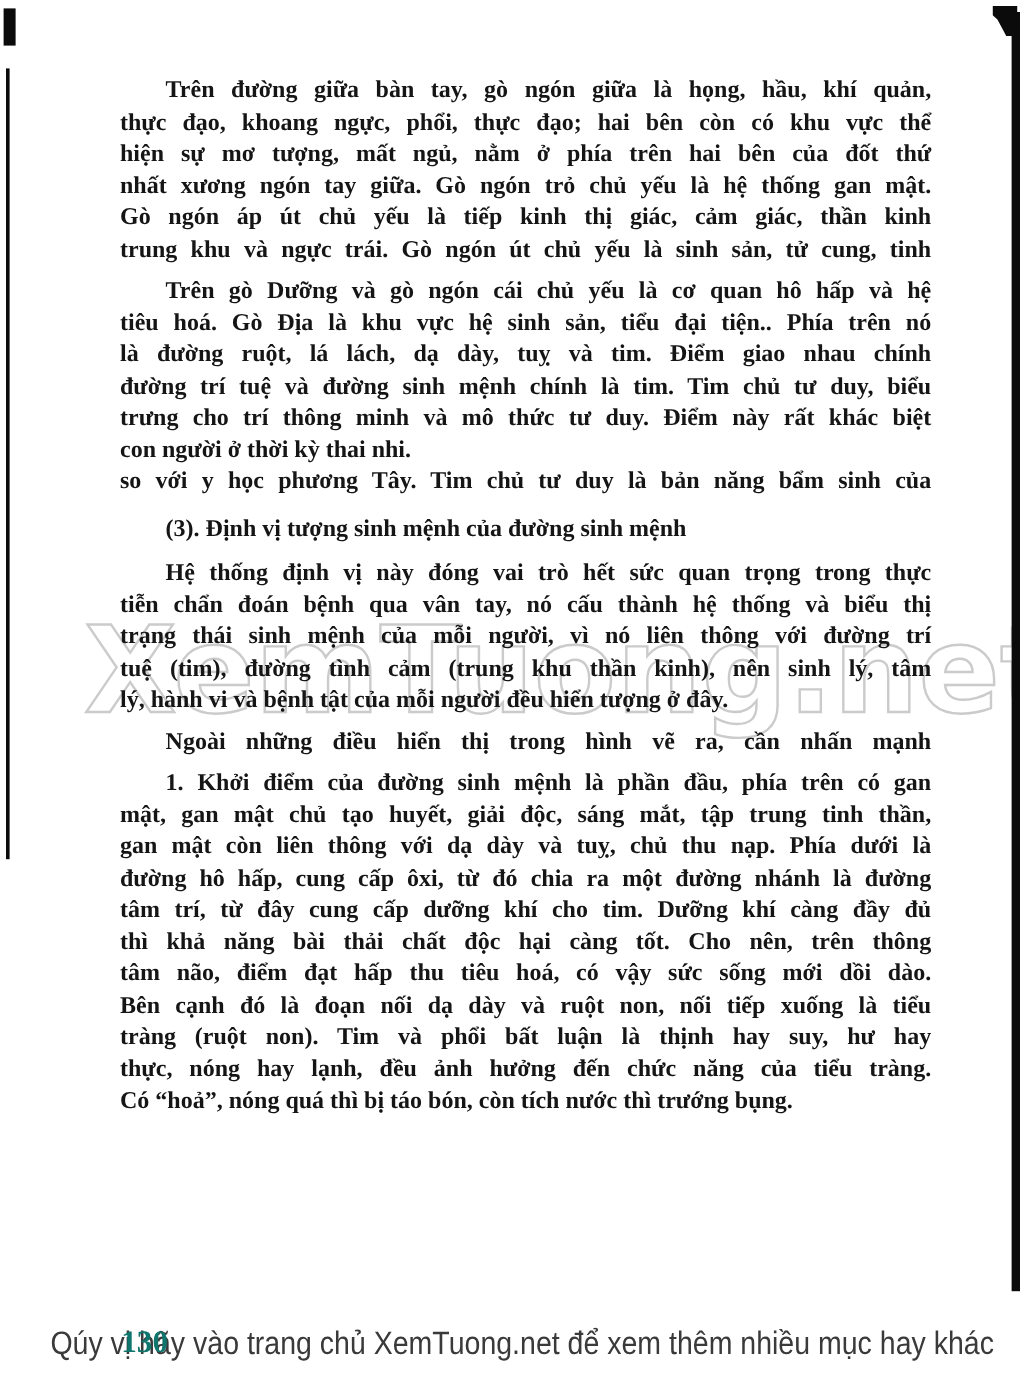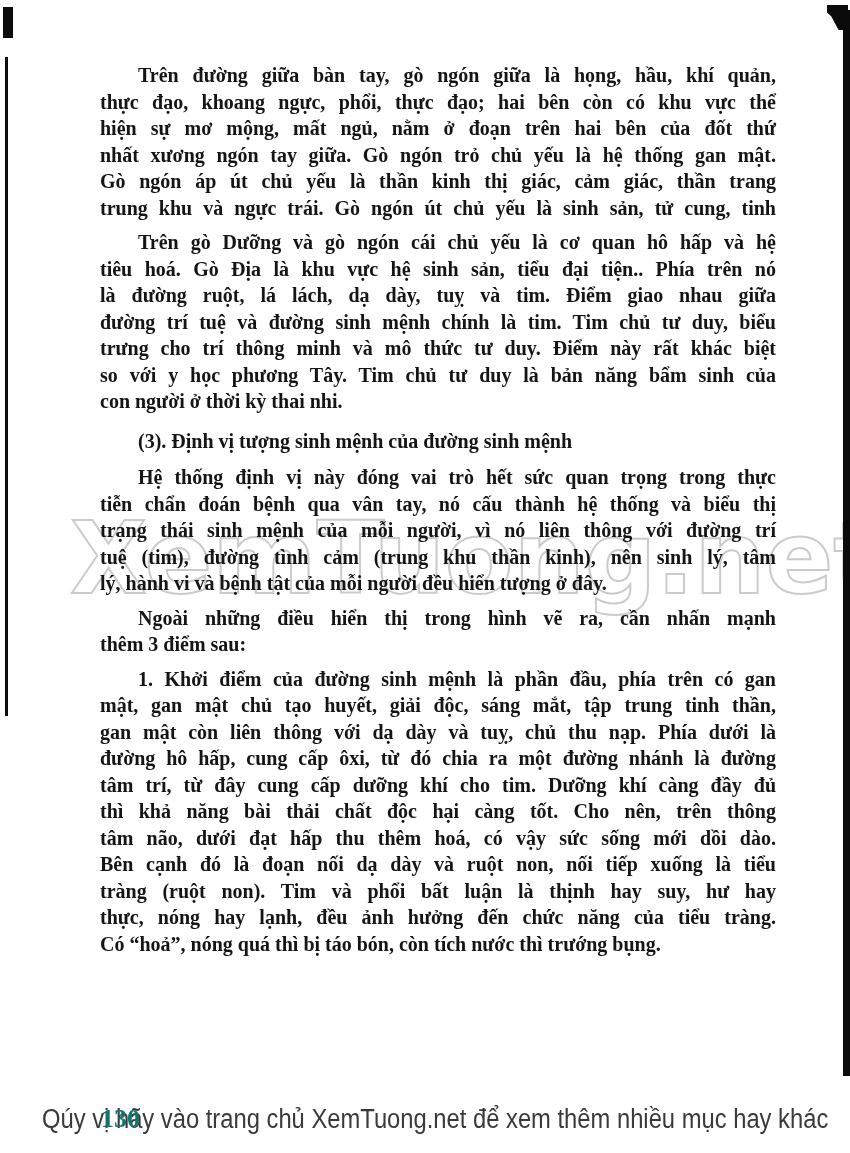--- a/index.html
+++ b/index.html
@@ -56,56 +56,55 @@
 </style>
 </head>
 <body>
 
 <div class="watermark">XemTuong.net</div>
 
 <div class="text-column">
     <div class="para">
       <div class="pline first">Trên đường giữa bàn tay, gò ngón giữa là họng, hầu, khí quản,</div>
       <div class="pline">thực đạo, khoang ngực, phổi, thực đạo; hai bên còn có khu vực thể</div>
-      <div class="pline">hiện sự mơ mộng, mất ngủ, nằm ở đoạn trên hai bên của đốt thứ</div>
+      <div class="pline">hiện sự mơ tượng, mất ngủ, nằm ở phía trên hai bên của đốt thứ</div>
       <div class="pline">nhất xương ngón tay giữa. Gò ngón trỏ chủ yếu là hệ thống gan mật.</div>
-      <div class="pline">Gò ngón áp út chủ yếu là thần kinh thị giác, cảm giác, thần trang</div>
+      <div class="pline">Gò ngón áp út chủ yếu là tiếp kinh thị giác, cảm giác, thần kinh</div>
       <div class="pline">trung khu và ngực trái. Gò ngón út chủ yếu là sinh sản, tử cung, tinh</div>
     </div>
     <div class="para">
       <div class="pline first">Trên gò Dưỡng và gò ngón cái chủ yếu là cơ quan hô hấp và hệ</div>
       <div class="pline">tiêu hoá. Gò Địa là khu vực hệ sinh sản, tiểu đại tiện.. Phía trên nó</div>
-      <div class="pline">là đường ruột, lá lách, dạ dày, tuỵ và tim. Điểm giao nhau giữa</div>
+      <div class="pline">là đường ruột, lá lách, dạ dày, tuỵ và tim. Điểm giao nhau chính</div>
       <div class="pline">đường trí tuệ và đường sinh mệnh chính là tim. Tim chủ tư duy, biểu</div>
       <div class="pline">trưng cho trí thông minh và mô thức tư duy. Điểm này rất khác biệt</div>
+      <div class="pline end">con người ở thời kỳ thai nhi.</div>
       <div class="pline">so với y học phương Tây. Tim chủ tư duy là bản năng bẩm sinh của</div>
-      <div class="pline end">con người ở thời kỳ thai nhi.</div>
     </div>
     <div class="para heading">
       <div class="pline heading-line first end">(3). Định vị tượng sinh mệnh của đường sinh mệnh</div>
     </div>
     <div class="para">
       <div class="pline first">Hệ thống định vị này đóng vai trò hết sức quan trọng trong thực</div>
       <div class="pline">tiễn chẩn đoán bệnh qua vân tay, nó cấu thành hệ thống và biểu thị</div>
       <div class="pline">trạng thái sinh mệnh của mỗi người, vì nó liên thông với đường trí</div>
       <div class="pline">tuệ (tim), đường tình cảm (trung khu thần kinh), nên sinh lý, tâm</div>
       <div class="pline end">lý, hành vi và bệnh tật của mỗi người đều hiển tượng ở đây.</div>
     </div>
     <div class="para">
       <div class="pline first">Ngoài những điều hiển thị trong hình vẽ ra, cần nhấn mạnh</div>
-      <div class="pline end">thêm 3 điểm sau:</div>
     </div>
     <div class="para">
       <div class="pline first">1. Khởi điểm của đường sinh mệnh là phần đầu, phía trên có gan</div>
       <div class="pline">mật, gan mật chủ tạo huyết, giải độc, sáng mắt, tập trung tinh thần,</div>
       <div class="pline">gan mật còn liên thông với dạ dày và tuỵ, chủ thu nạp. Phía dưới là</div>
       <div class="pline">đường hô hấp, cung cấp ôxi, từ đó chia ra một đường nhánh là đường</div>
       <div class="pline">tâm trí, từ đây cung cấp dưỡng khí cho tim. Dưỡng khí càng đầy đủ</div>
       <div class="pline">thì khả năng bài thải chất độc hại càng tốt. Cho nên, trên thông</div>
-      <div class="pline">tâm não, dưới đạt hấp thu thêm hoá, có vậy sức sống mới dồi dào.</div>
+      <div class="pline">tâm não, điểm đạt hấp thu tiêu hoá, có vậy sức sống mới dồi dào.</div>
       <div class="pline">Bên cạnh đó là đoạn nối dạ dày và ruột non, nối tiếp xuống là tiểu</div>
       <div class="pline">tràng (ruột non). Tim và phổi bất luận là thịnh hay suy, hư hay</div>
       <div class="pline">thực, nóng hay lạnh, đều ảnh hưởng đến chức năng của tiểu tràng.</div>
       <div class="pline end">Có “hoả”, nóng quá thì bị táo bón, còn tích nước thì trướng bụng.</div>
     </div>
   </div>
 
 <div class="footer-line">Qúy vị hãy vào trang chủ XemTuong.net để xem thêm nhiều mục hay khác</div>
 
 <div class="page-number">130</div>

